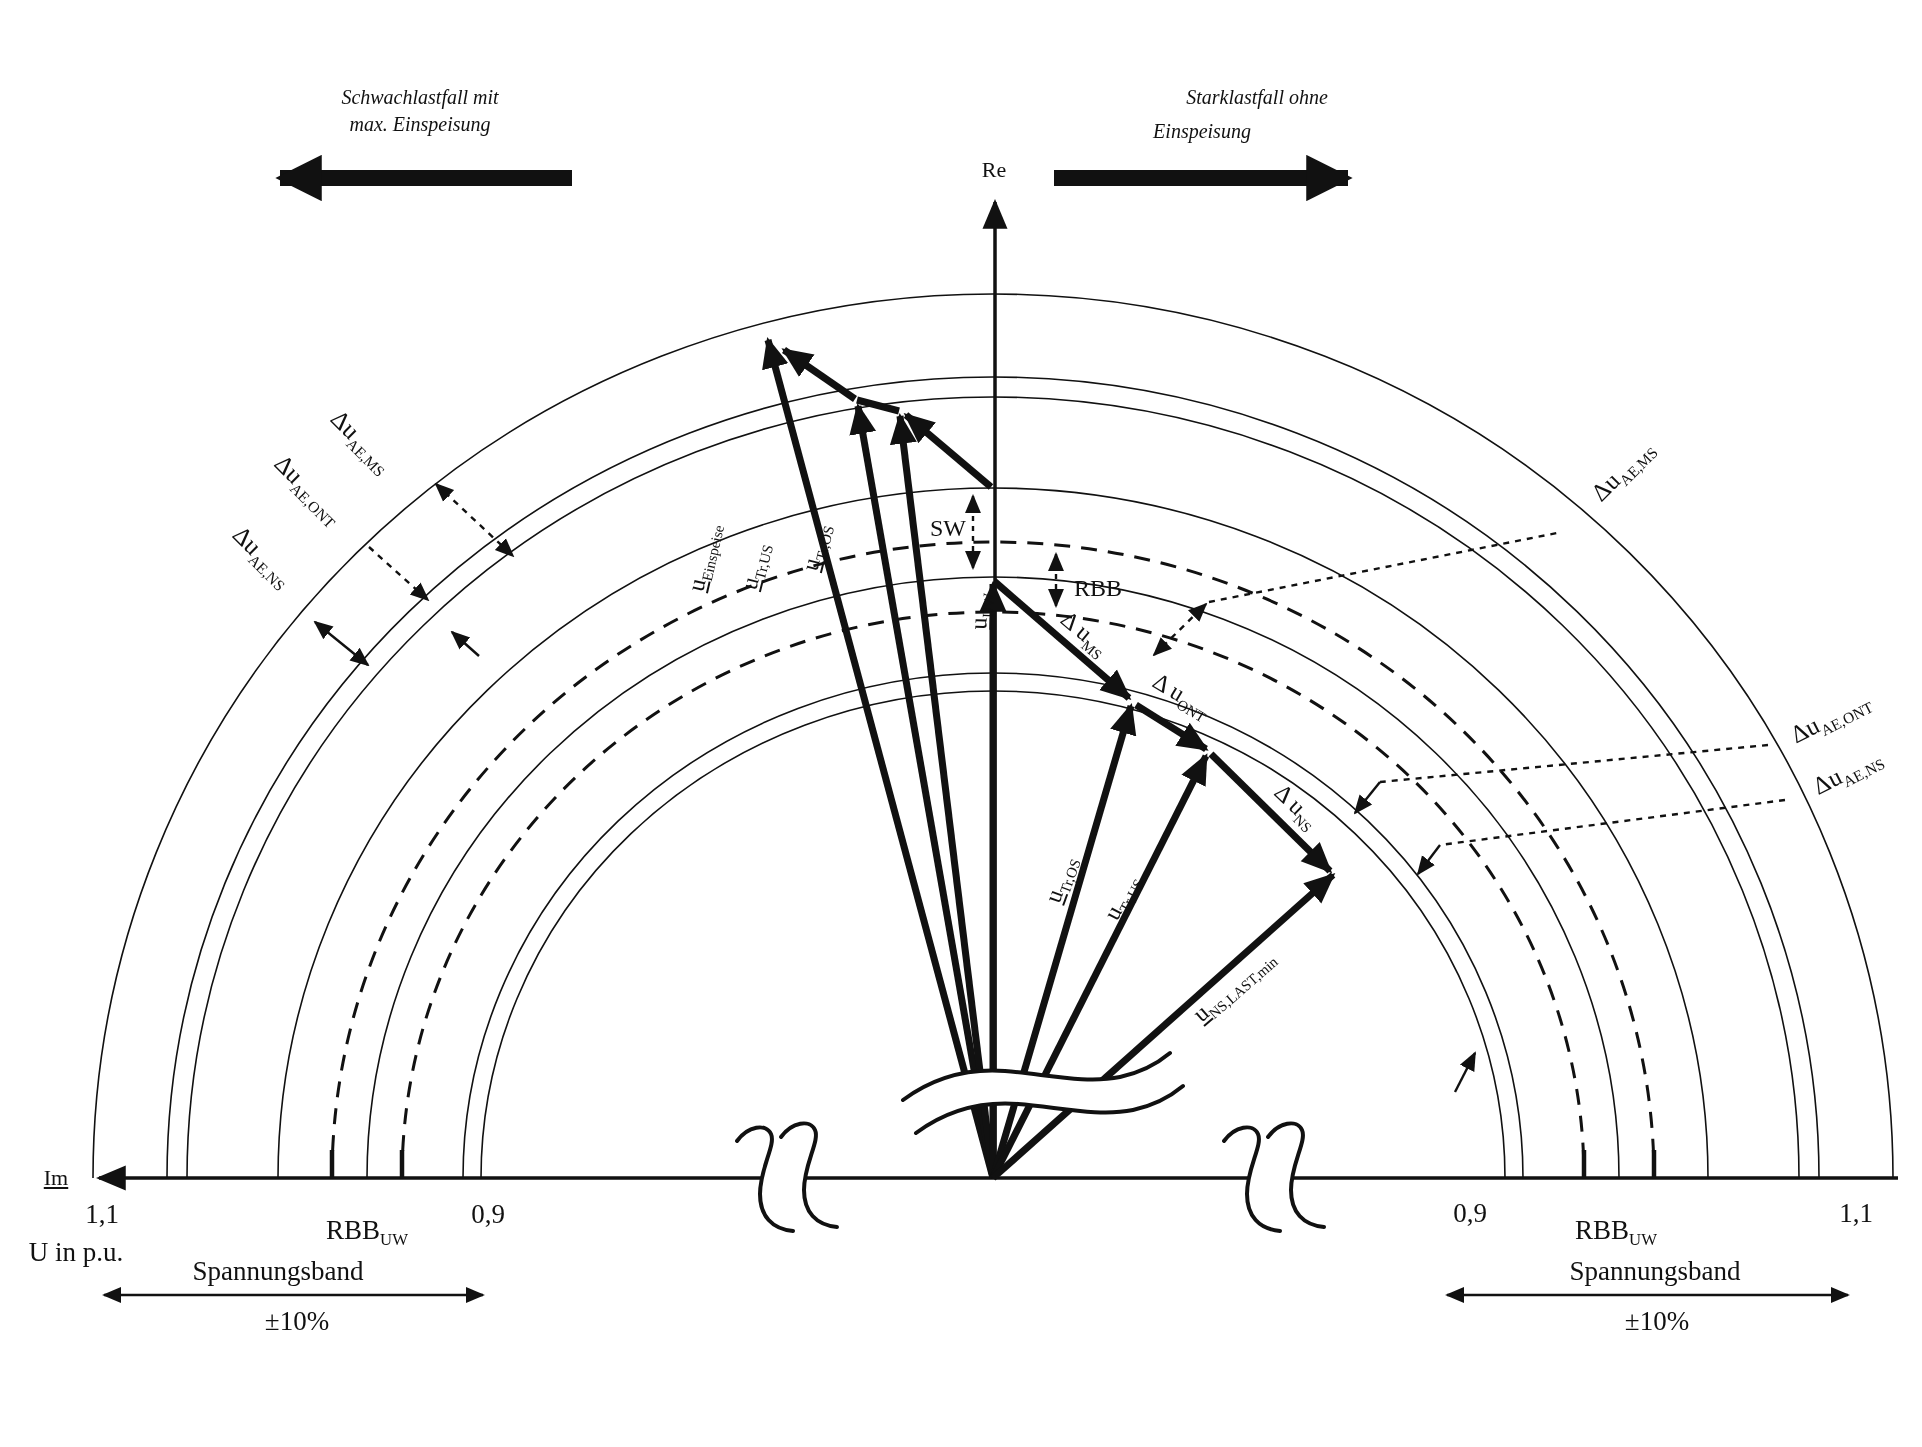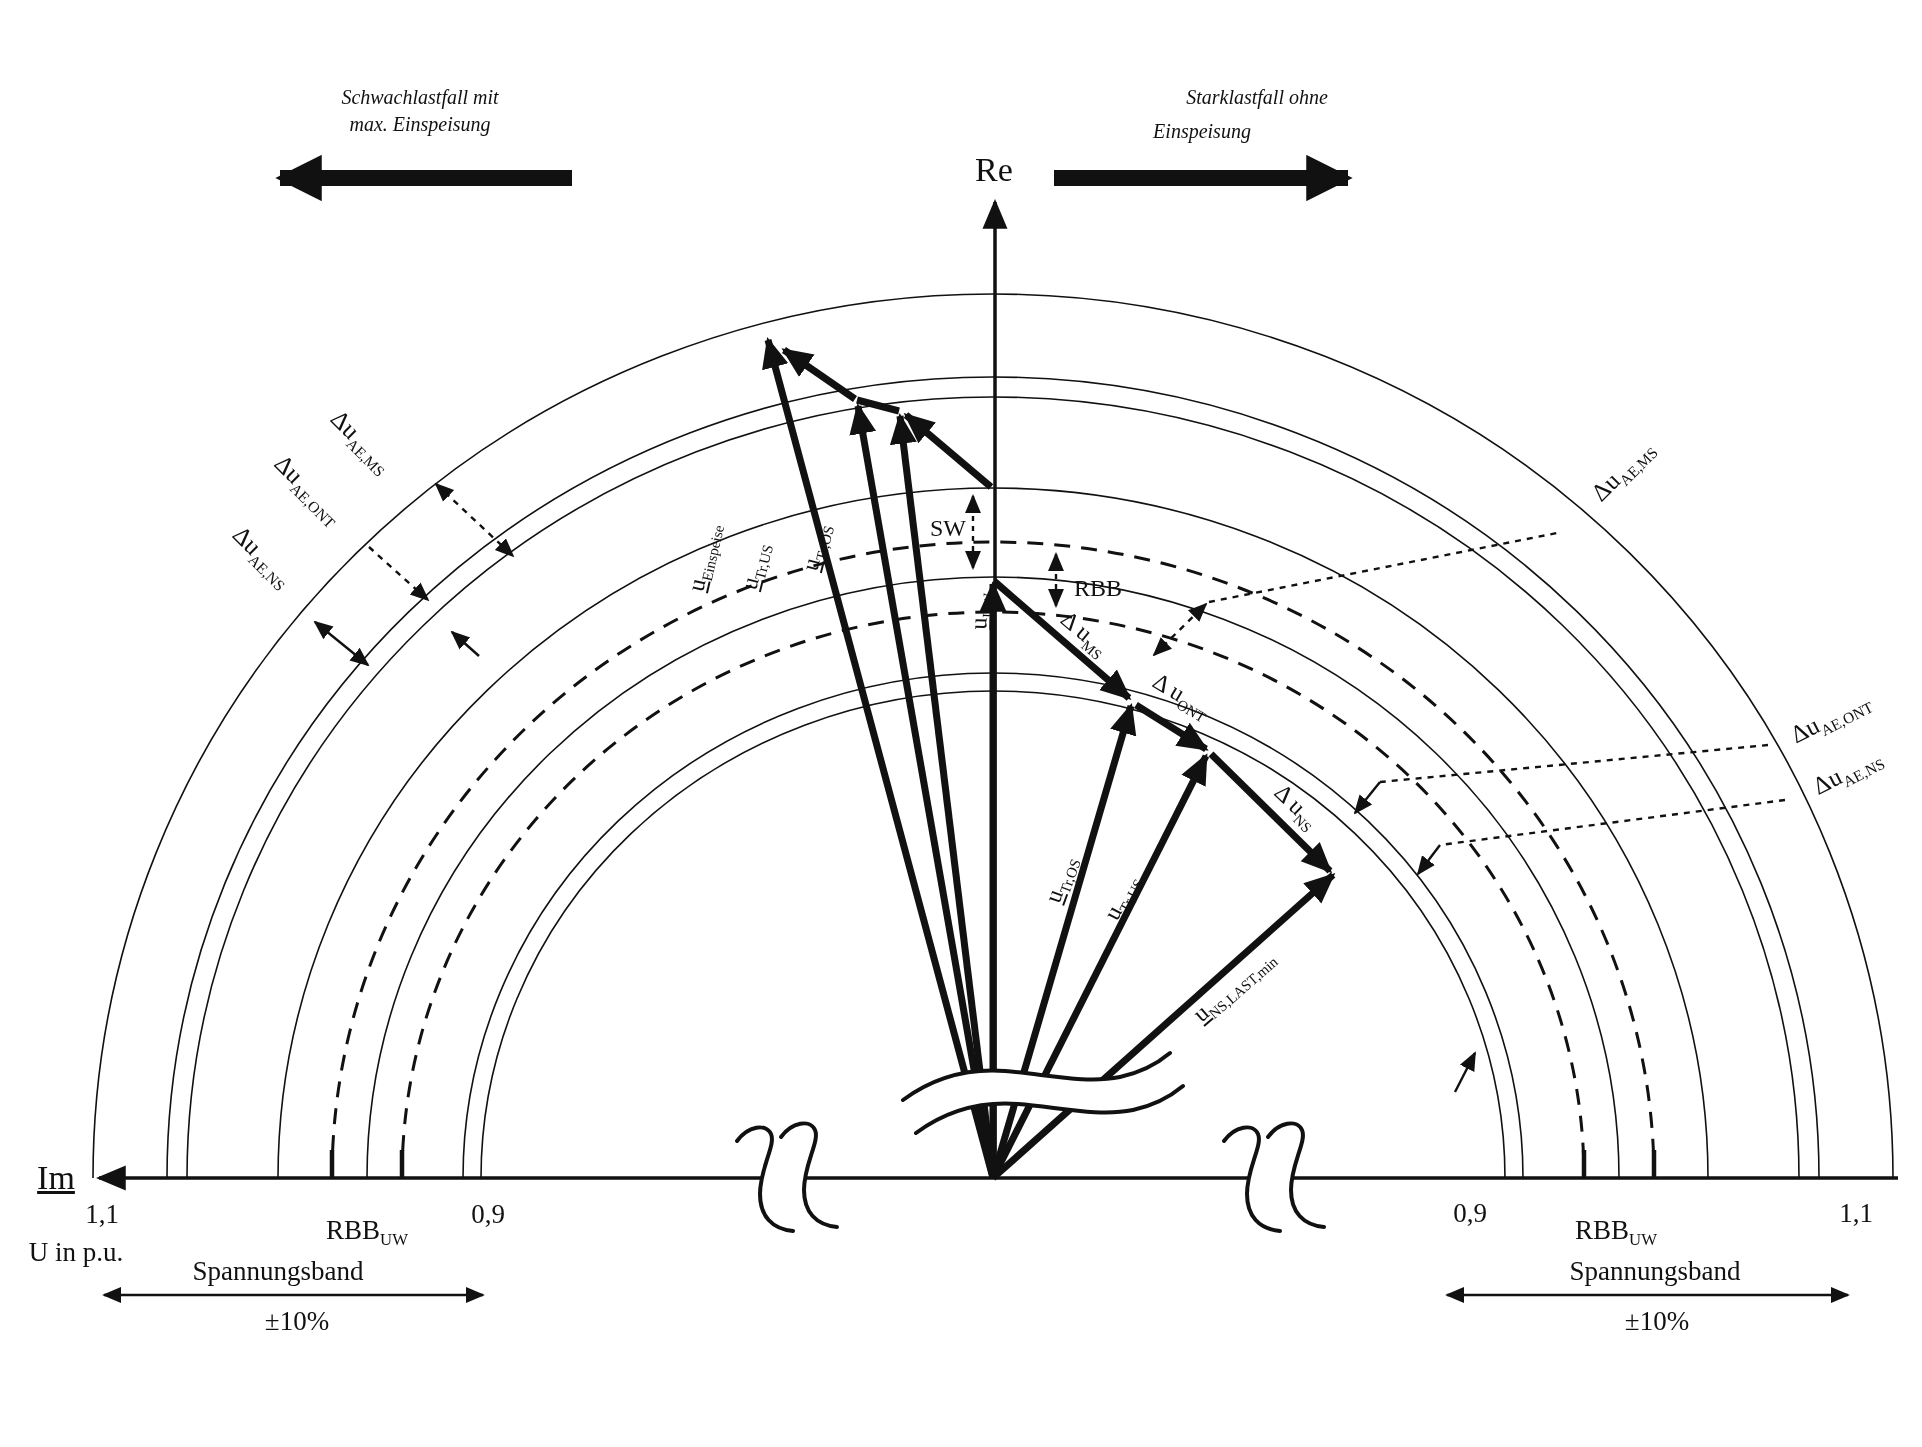--- a/index.html
+++ b/index.html
@@ -2,21 +2,21 @@
 <html><head>
 <meta charset="utf-8">
 <style>
   html,body{margin:0;padding:0;background:#fff;}
   #stage{position:relative;width:1922px;height:1447px;background:#fff;overflow:hidden;
          font-family:"Liberation Serif","DejaVu Serif",serif;color:#111;}
   #stage svg{position:absolute;left:0;top:0;}
   .lbl{position:absolute;white-space:nowrap;color:#111;line-height:1;}
   .lbl sub{font-size:0.62em;line-height:0;}
   .uv{text-decoration:underline;text-underline-offset:3px;}
-  .f30{font-size:34px;} .f27{font-size:27px;} .f25{font-size:25px;} .f24{font-size:24px;} .f28{font-size:24px;}
+  .f30{font-size:22px;} .f27{font-size:27px;} .f25{font-size:25px;} .f24{font-size:24px;} .f28{font-size:24px;}
   .ttl{font-size:20px;text-align:center;font-style:italic;}
 </style>
 </head>
 <body>
 
 <div id="stage">
 
 <svg width="1922" height="1447" viewBox="0 0 1922 1447">
   <defs>
     <marker id="mB" viewBox="0 0 10 10" refX="9" refY="5" markerWidth="4.4" markerHeight="4.4" orient="auto-start-reverse" markerUnits="strokeWidth">

